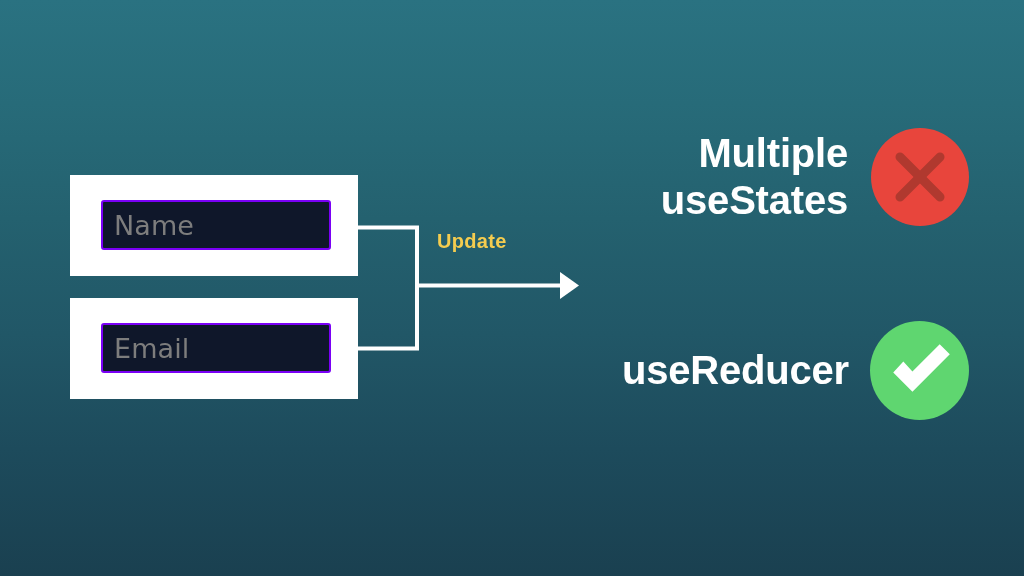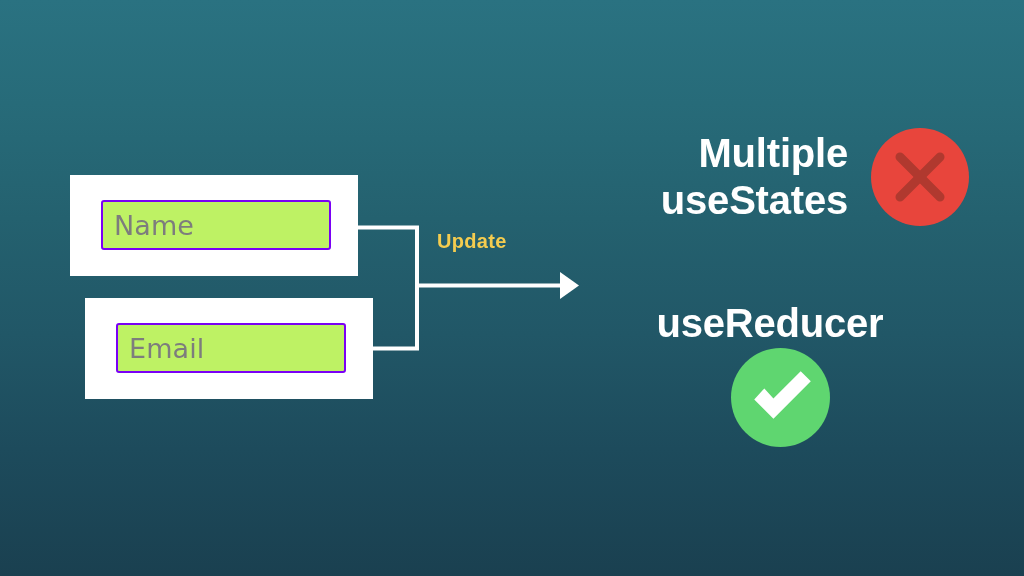--- a/index.html
+++ b/index.html
@@ -24,32 +24,32 @@
 
   
   .card {
     position: absolute;
     background: #ffffff;
     box-sizing: border-box;
     display: flex;
     align-items: center;
   }
   #card-name  { left: 70px; top: 175px; width: 288px; height: 101px; }
-  #card-email { left: 85px; top: 298px; width: 288px; height: 101px; }
+  #card-email { left: 70px; top: 298px; width: 288px; height: 101px; }
 
   .field {
     position: absolute;
     left: 31px;
     top: 25px;
     width: 230px;
     height: 50px;
     box-sizing: border-box;
     border: 2.5px solid #7a00f5;
     border-radius: 3px;
-    background: #bef264;
+    background: #0f172a;
     display: flex;
     align-items: center;
     padding-left: 11px;
   }
   .field-text {
     color: #7d7d7d;
     font-size: 27px;
     font-family: "DejaVu Sans", sans-serif;
     font-weight: 400;
     line-height: 1;
@@ -69,24 +69,23 @@
     color: #f4cc4f;
     letter-spacing: 0.3px;
     white-space: nowrap;
   }
 
   
   .opt-row {
     position: absolute;
     display: flex;
     align-items: center;
-    justify-content: flex-end;
   }
   #row-bad  { left: 610px; top: 114px; width: 360px; height: 126px; }
-  #row-good { left: 590px; top: 328px; width: 380px; height: 120px; flex-direction: column; }
+  #row-good { left: 590px; top: 310px; width: 380px; height: 120px; }
 
   .opt-label {
     color: #ffffff;
     font-weight: bold;
     font-size: 40px;
     line-height: 1.17;
     letter-spacing: -0.2px;
     text-align: right;
     flex: 1 1 auto;
     padding-right: 22px;

